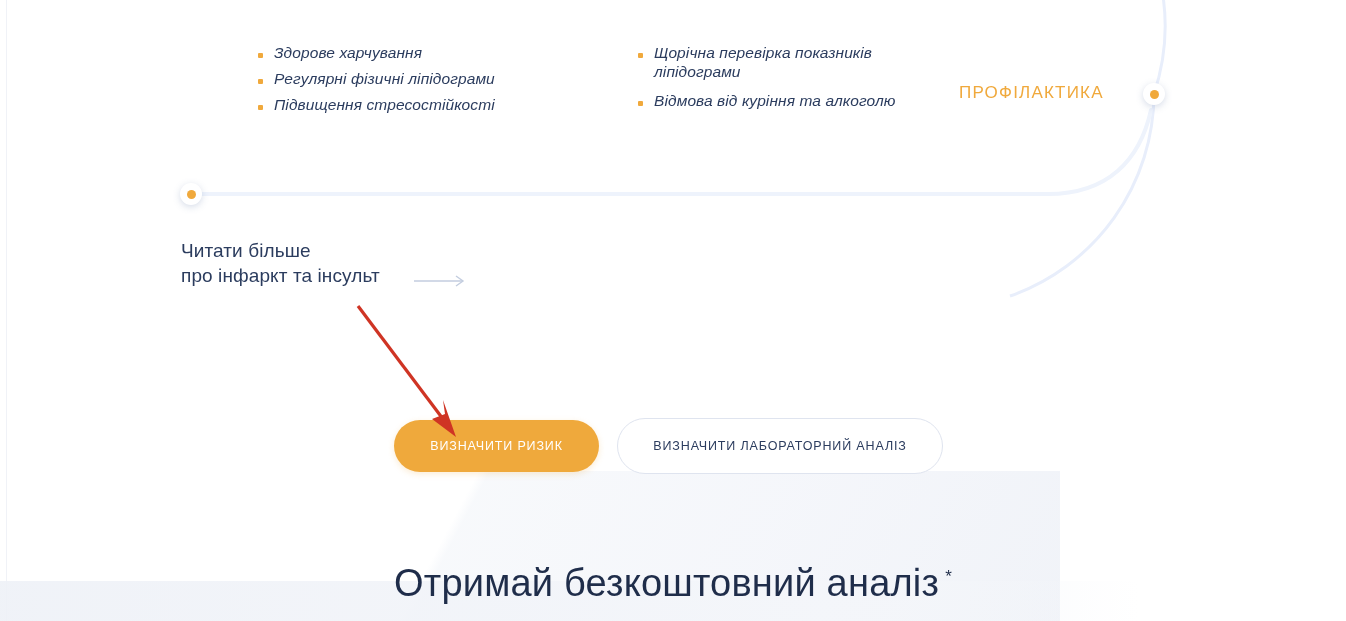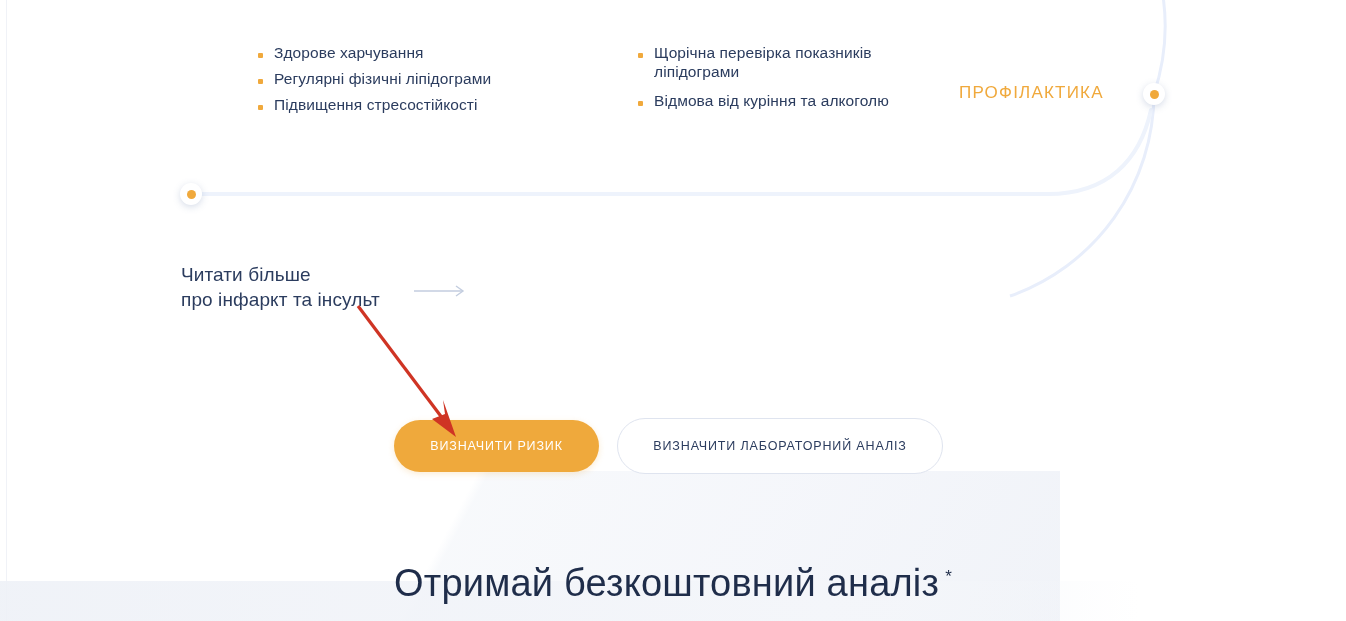--- a/index.html
+++ b/index.html
@@ -60,20 +60,21 @@
   
   .prevention-block {
     position: absolute;
     left: 258px;
     top: 44px;
     width: 900px;
   }
   .cols {
     display: flex;
     gap: 80px;
+    font-style: italic;
   }
   .col { width: 300px; }
 
   .li {
     display: flex;
     align-items: flex-start;
     gap: 11px;
     margin-bottom: 7px;
   }
   .li .bullet {
@@ -124,23 +125,22 @@
   }
   .node-right { left: 1143px; top: 83px; }
   .node-left  { left: 180px;  top: 183px; }
 
   
   .readmore {
     position: absolute;
     left: 181px;
     top: 238px;
     display: flex;
-    align-items: flex-start;
+    align-items: flex-end;
     gap: 34px;
-    margin-top: 24px;
   }
   .readmore .label {
     font-size: 19px;
     line-height: 25px;
     color: #2b3c5e;
     letter-spacing: .1px;
     white-space: pre-line;
   }
   .readmore .arrow { margin-top: 22px; }
 

